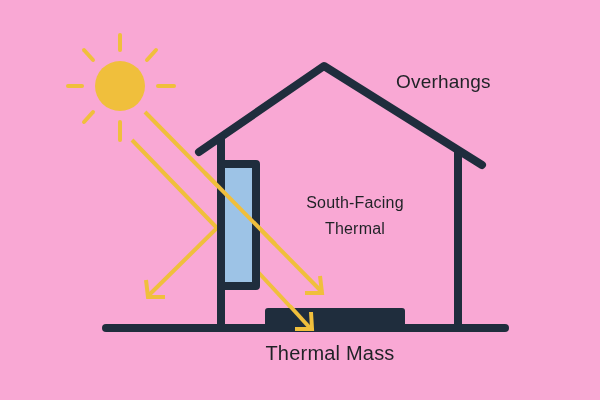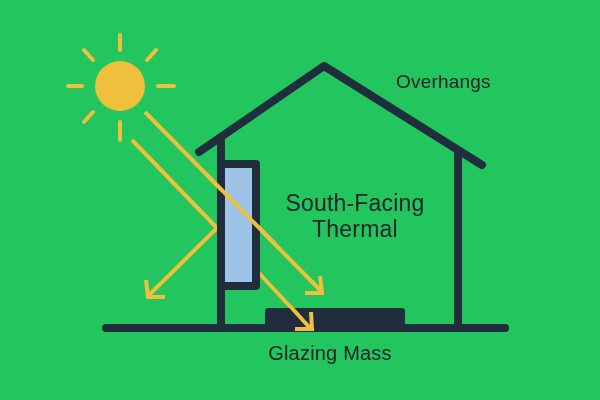--- a/index.html
+++ b/index.html
@@ -7,21 +7,21 @@
       padding: 0;
       width: 600px;
       height: 400px;
       overflow: hidden;
       background: #f6ecdc;
     }
     .canvas {
       position: relative;
       width: 600px;
       height: 400px;
-      background: #22c55e;
+      background: #f9a8d4;
     }
     svg.art {
       position: absolute;
       left: 0;
       top: 0;
     }
     .label {
       position: absolute;
       font-family: "Liberation Sans", "DejaVu Sans", sans-serif;
       color: #1f2226;
@@ -33,21 +33,21 @@
     .label-overhangs {
       left: 396px;
       top: 71px;
       font-size: 19px;
       text-align: left;
     }
     .label-glazing {
       left: 276px;
       top: 190px;
       width: 158px;
-      font-size: 23px;
+      font-size: 16px;
       line-height: 26px;
     }
     .label-glazing span { display: block; }
     .label-mass {
       left: 242px;
       top: 342px;
       width: 176px;
       font-size: 20px;
     }
   </style>
@@ -102,14 +102,14 @@
     <polyline points="311,312 312,329 295,329" stroke="#f0bf3c" stroke-width="4" fill="none"></polyline>
   </svg>
 
   <div class="label label-overhangs">Overhangs</div>
 
   <div class="label label-glazing">
     <span>South-Facing</span>
     <span>Thermal</span>
   </div>
 
-  <div class="label label-mass">Glazing Mass</div>
+  <div class="label label-mass">Thermal Mass</div>
 </div>
 
 </body></html>

